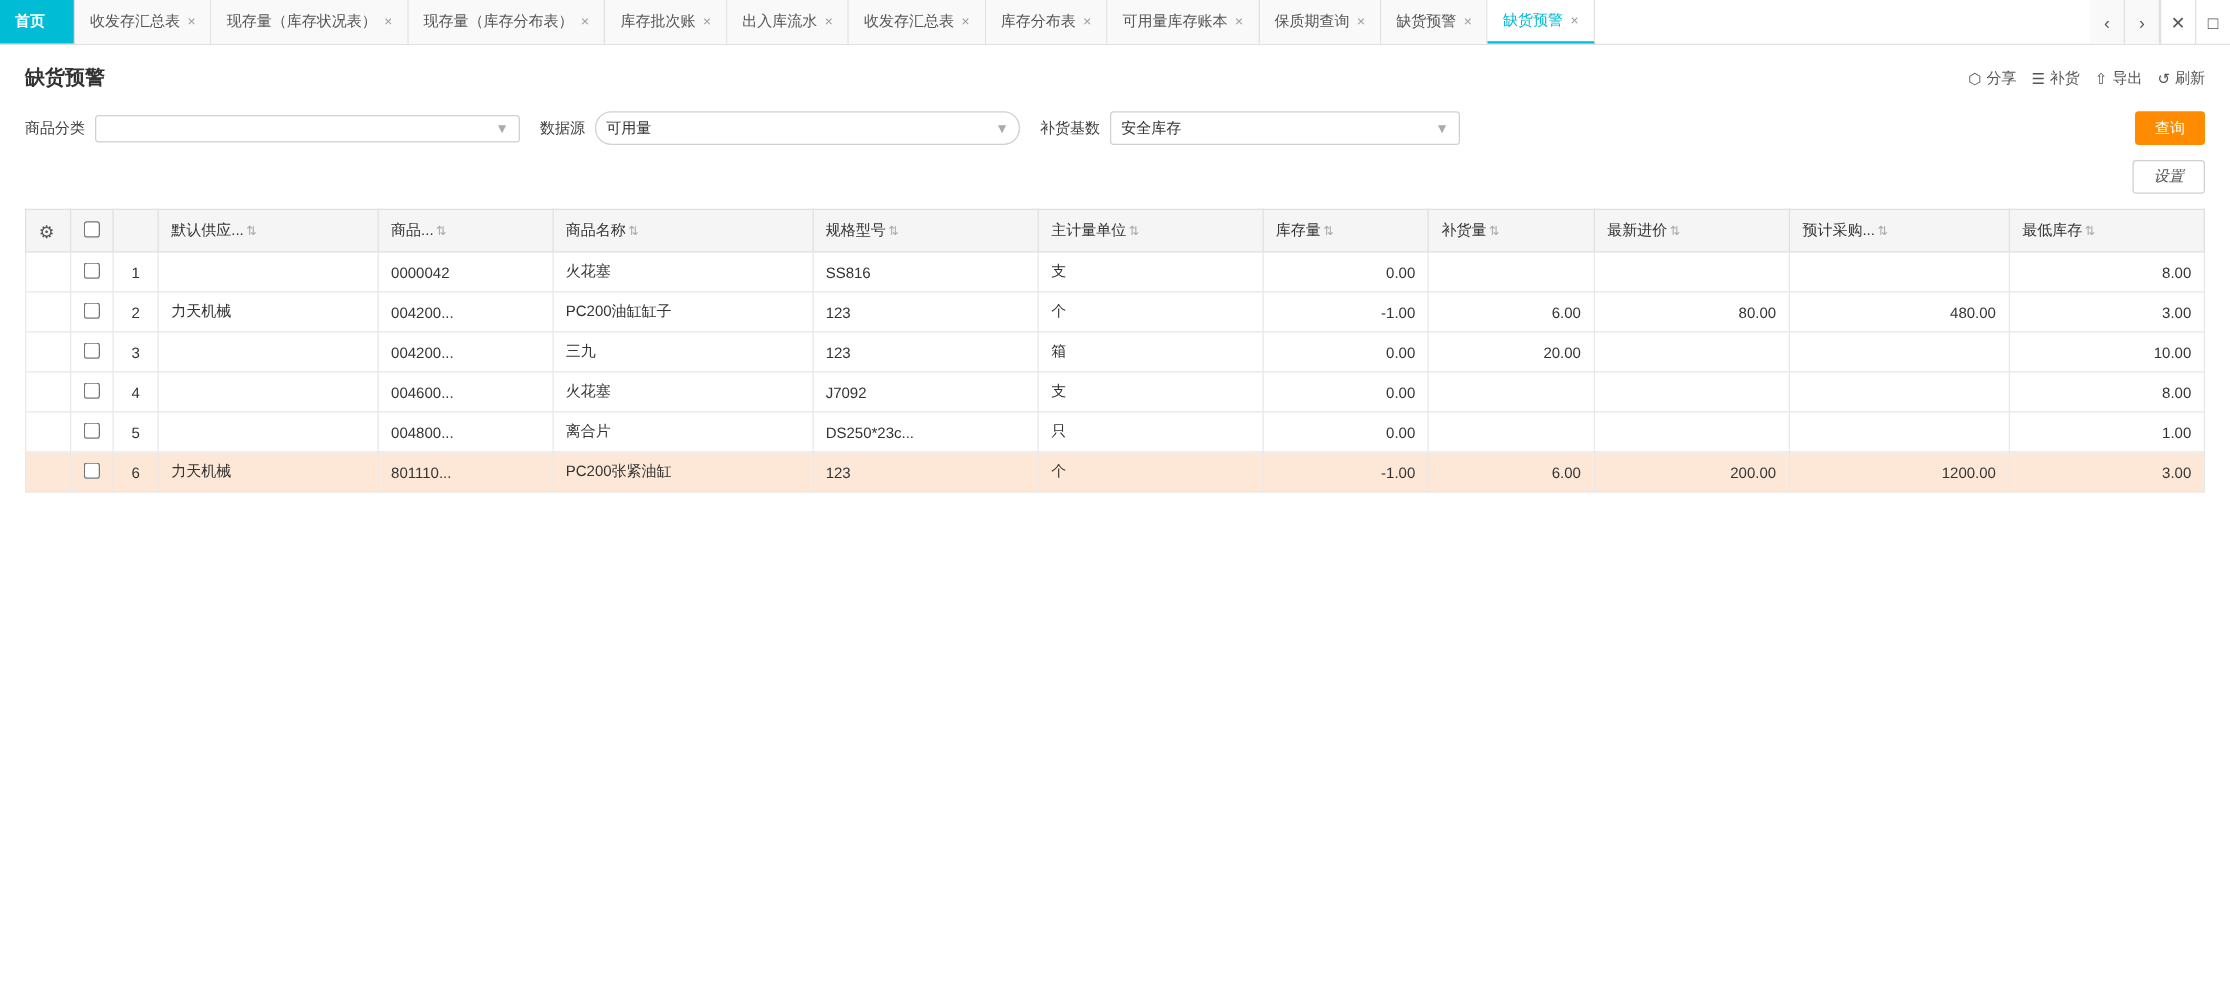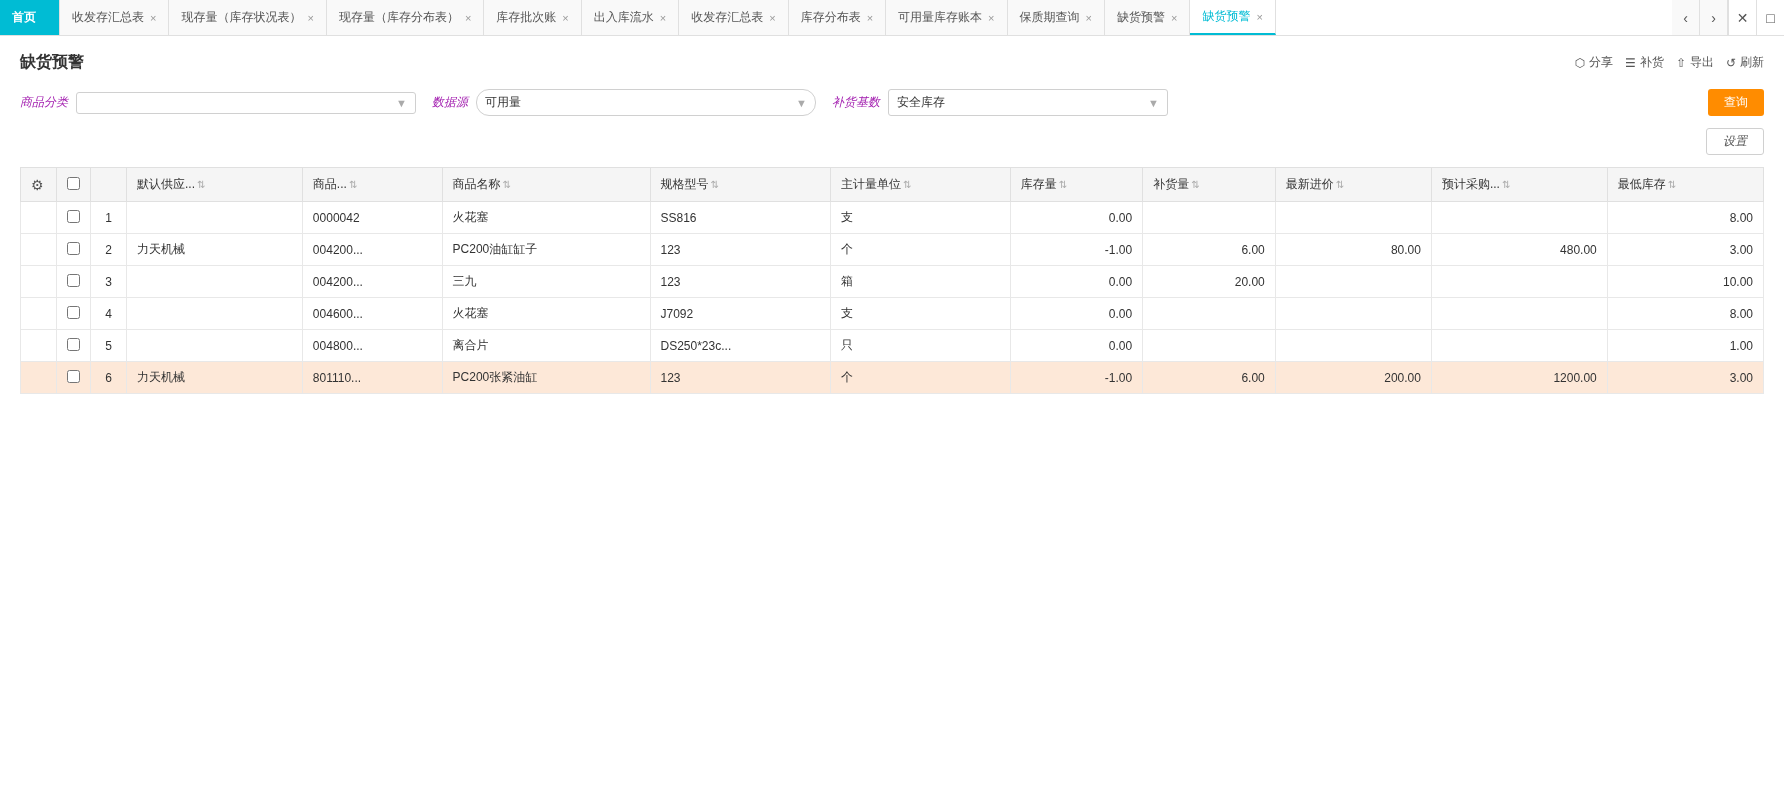--- a/index.html
+++ b/index.html
@@ -106,24 +106,23 @@
       align-items: center;
       margin-bottom: 12px;
       gap: 16px;
     }
     .filter-group {
       display: flex;
       align-items: center;
       gap: 8px;
     }
     .filter-label {
-      color: #a21caf;
+      color: #404040;
       white-space: nowrap;
       font-size: 12px;
-      font-style: italic;
     }
     .filter-select {
       display: flex;
       align-items: center;
       border: 1px solid #d0d0d0;
       border-radius: 3px;
       padding: 4px 8px;
       background: #fff;
       cursor: pointer;
       min-width: 200px;

